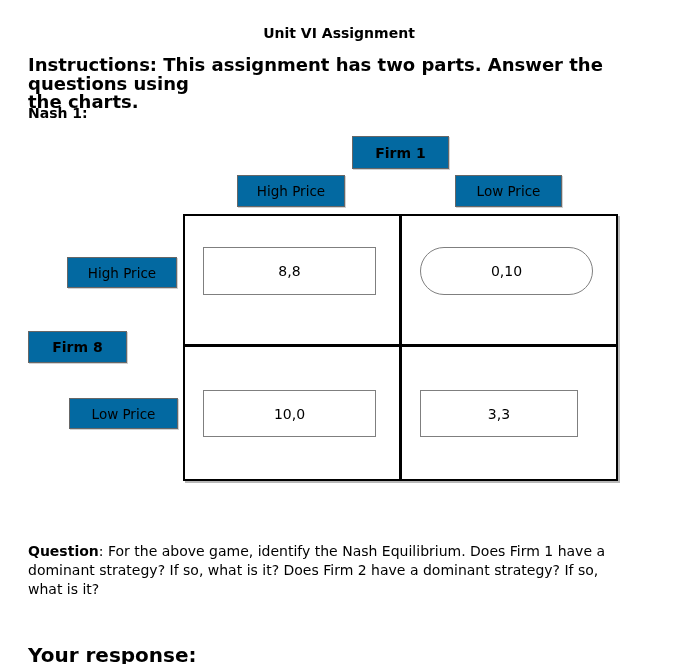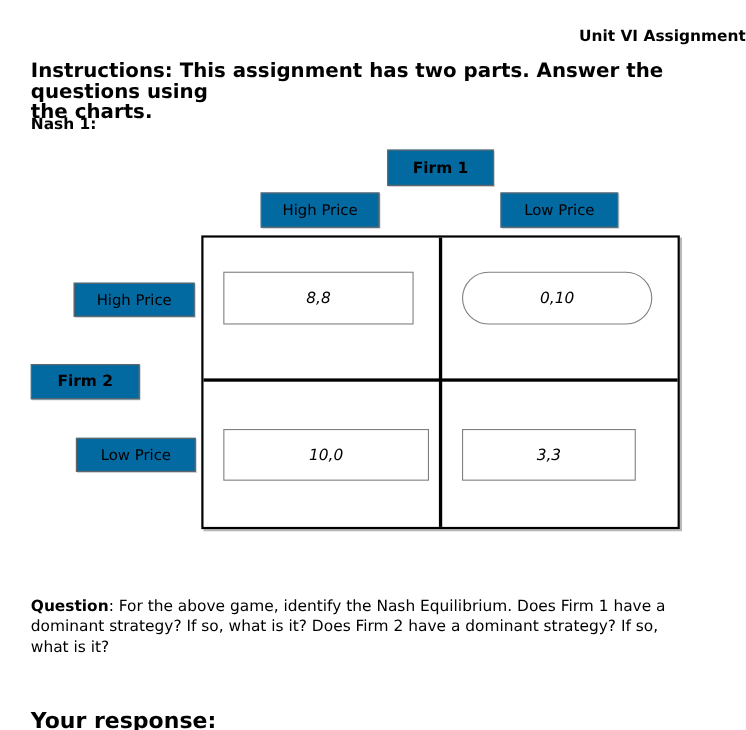--- a/index.html
+++ b/index.html
@@ -8,21 +8,21 @@
     width: 678px;
     height: 664px;
     background: #ffffff;
     color: #000000;
     font-family: "DejaVu Sans", "Liberation Sans", sans-serif;
     overflow: hidden;
   }
   .title {
     position: absolute;
     top: 25px; left: 0; width: 678px;
-    text-align: right;
+    text-align: center;
     font-size: 14px; font-weight: bold;
   }
   .instructions {
     position: absolute;
     left: 28px; top: 56px; width: 640px;
     font-size: 18px; font-weight: bold;
     line-height: 18.5px;
     white-space: pre-line;
   }
   .part-label {
@@ -60,25 +60,24 @@
     width: 100%; height: 3px;
     background: #000000;
   }
   .payoff {
     position: absolute;
     box-sizing: border-box;
     background: #ffffff;
     border: 1px solid #7f7f7f;
     display: flex; align-items: center; justify-content: center;
     font-size: 14px;
-    font-style: italic;
   }
   .p11 { left: 203px; top: 247px; width: 173px; height: 48px; }
   .p12 { left: 420px; top: 247px; width: 173px; height: 48px; border-radius: 24px; }
-  .p21 { left: 203px; top: 390px; width: 187px; height: 47px; }
+  .p21 { left: 203px; top: 390px; width: 173px; height: 47px; }
   .p22 { left: 420px; top: 390px; width: 158px; height: 47px; }
   .firm1-box  { left: 352px; top: 136px; width: 95px;  height: 31px; }
   .colh-high  { left: 237px; top: 175px; width: 106px; height: 30px; }
   .colh-low   { left: 455px; top: 175px; width: 105px; height: 30px; }
   .rowh-high  { left: 67px;  top: 257px; width: 108px; height: 29px; }
   .firm2-box  { left: 28px;  top: 331px; width: 97px;  height: 30px; }
   .rowh-low   { left: 69px;  top: 398px; width: 107px; height: 29px; }
   .question {
     position: absolute;
     left: 28px; top: 542px; width: 640px;
@@ -113,21 +112,21 @@
     <div class="vdiv"></div>
     <div class="hdiv"></div>
   </div>
 
   <div class="payoff p11">8,8</div>
   <div class="payoff p12">0,10</div>
   <div class="payoff p21">10,0</div>
   <div class="payoff p22">3,3</div>
 
   <div class="lbox rowh-high">High Price</div>
-  <div class="lbox player-box firm2-box">Firm 2</div>
+  <div class="lbox player-box firm2-box">Firm 8</div>
   <div class="lbox rowh-low">Low Price</div>
 
   <div class="question"><span class="q-label">Question</span><span>: For the above game, identify the Nash Equilibrium. Does Firm 1 have a
 dominant strategy? If so, what is it? Does Firm 2 have a dominant strategy? If so,
 what is it?</span></div>
 
   <div class="response-label">Your response:</div>
 
 </div>
 

